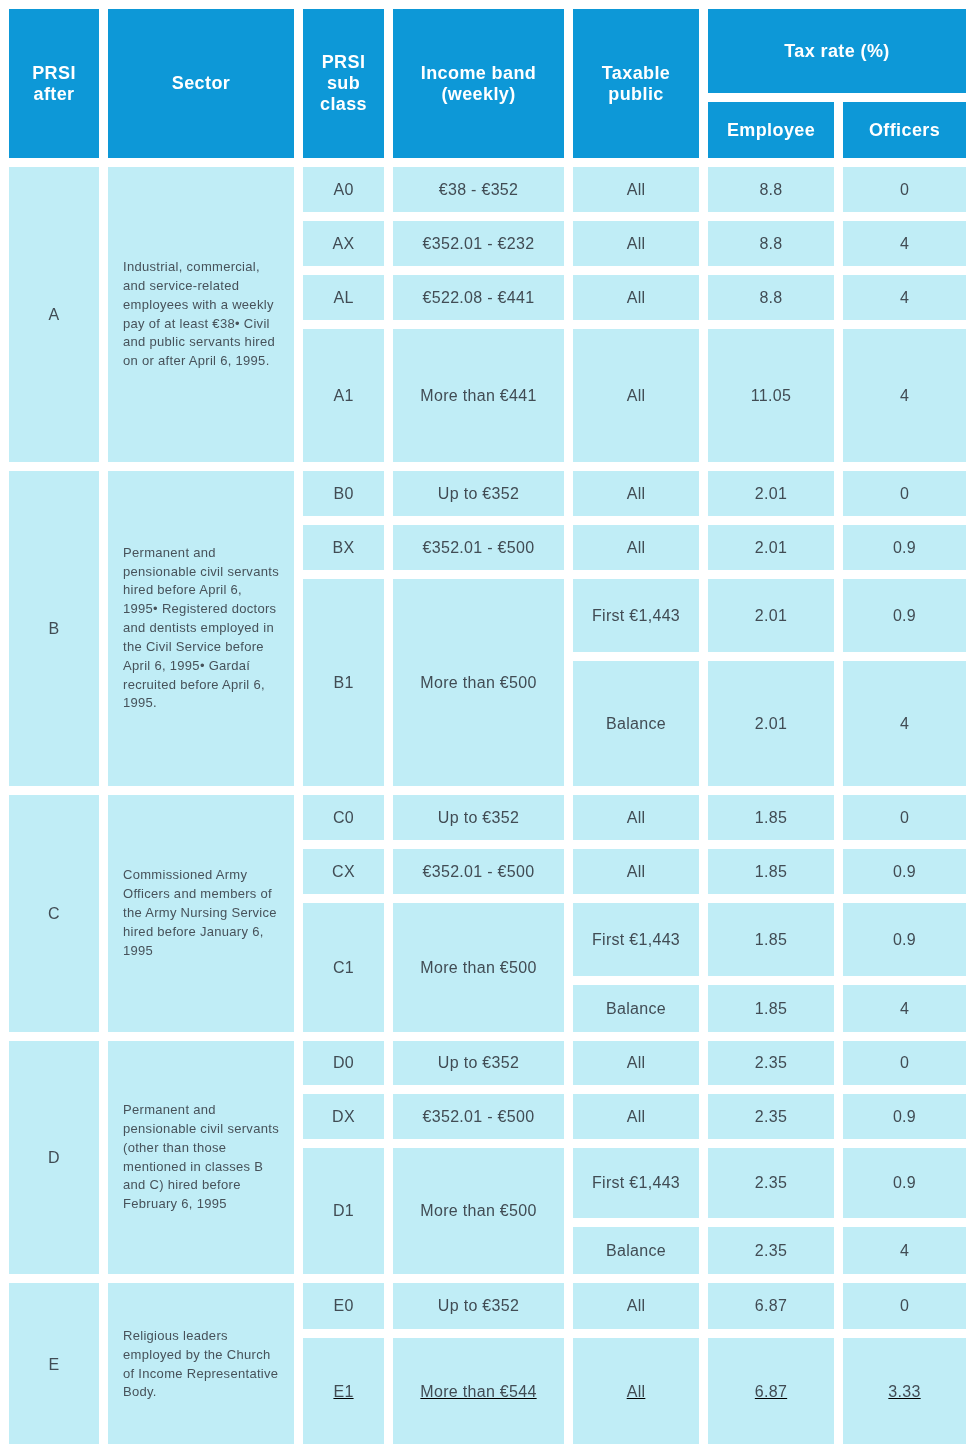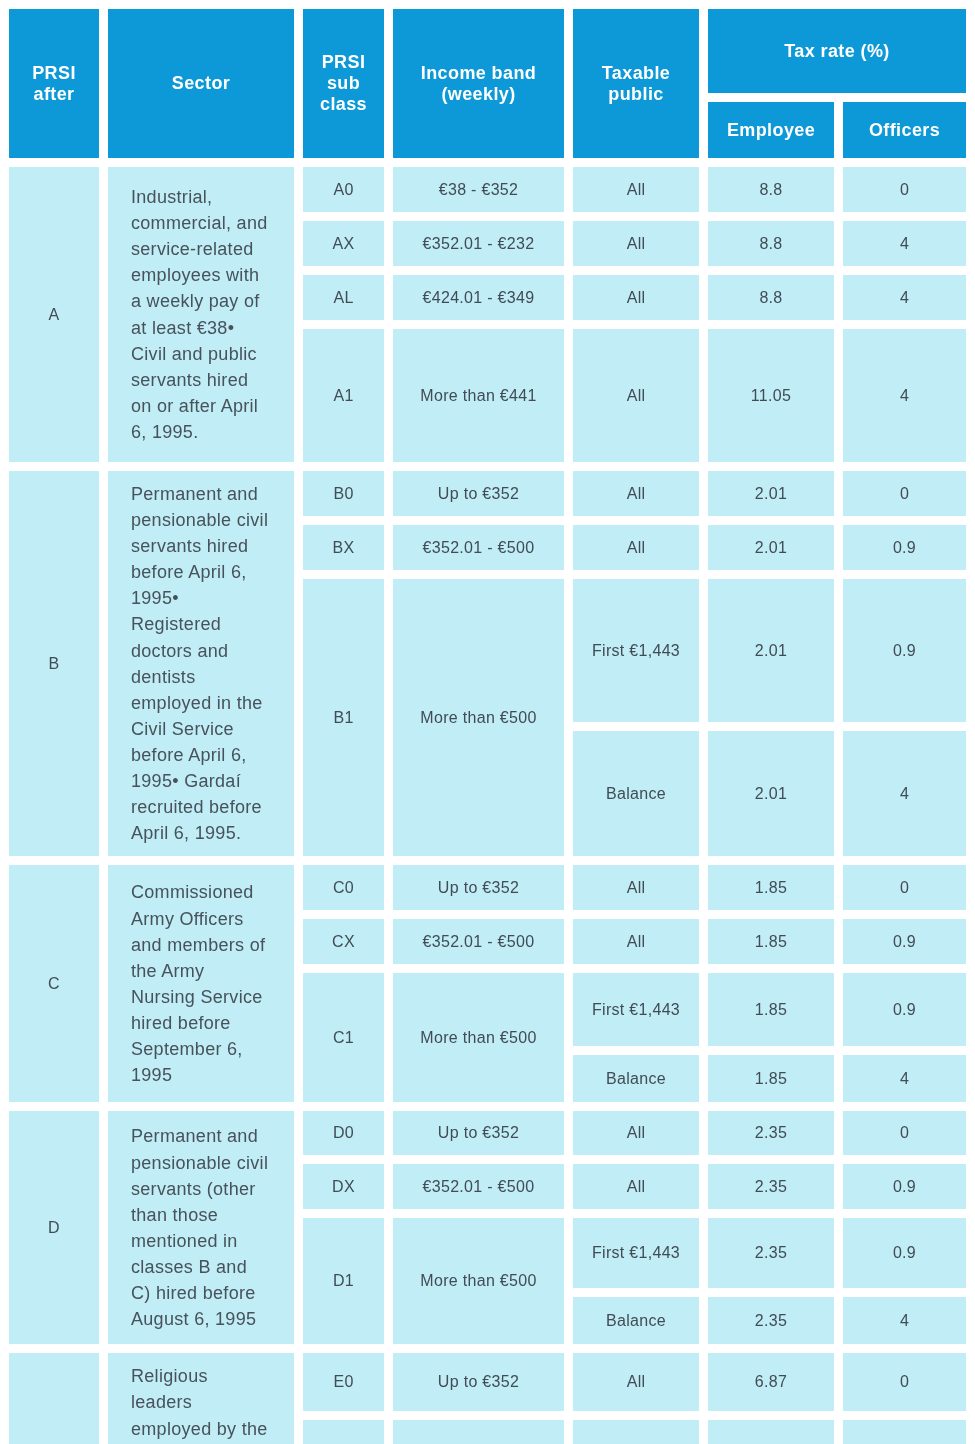--- a/index.html
+++ b/index.html
@@ -1,21 +1,21 @@
 <!DOCTYPE html>
 <html><head>
 <meta charset="utf-8">
 <style>
   html,body{margin:0;padding:0;background:#ffffff;}
   body{font-family:"Liberation Sans","DejaVu Sans",sans-serif;width:975px;}
   table{border-collapse:separate;border-spacing:9px;table-layout:fixed;width:975px;margin:0;}
   th,td{background:#c0edf6;color:#414c54;text-align:center;vertical-align:middle;
         font-size:16px;font-weight:400;padding:2px 4px;letter-spacing:.3px;box-sizing:border-box;}
   thead th{background:#0d98d7;color:#ffffff;font-size:18px;font-weight:700;letter-spacing:.4px;padding:4px 6px;}
-  td.sector{text-align:left;padding:10px 23px;font-size:18px;line-height:1.45;color:#47525a;}
+  td.sector{text-align:left;padding:10px 15px;font-size:13px;line-height:1.45;color:#47525a;}
   
   tr.h1{height:84px;} tr.h2{height:56px;}
   tr.r45{height:45px;} tr.r44{height:44px;} tr.r46{height:46px;} tr.r47{height:47px;}
   tr.r70{height:70px;} tr.r73{height:73px;} tr.r86{height:108px;text-decoration:underline;}
   tr.r125{height:125px;} tr.r133{height:133px;}
 </style>
 </head>
 <body>
 
 <table>
@@ -55,21 +55,21 @@
     </tr>
     <tr class="r45">
       <td>AX</td>
       <td>€352.01 - €232</td>
       <td>All</td>
       <td>8.8</td>
       <td>4</td>
     </tr>
     <tr class="r45">
       <td>AL</td>
-      <td>€424.01 - €349</td>
+      <td>€522.08 - €441</td>
       <td>All</td>
       <td>8.8</td>
       <td>4</td>
     </tr>
     <tr class="r133">
       <td>A1</td>
       <td>More than €441</td>
       <td>All</td>
       <td>11.05</td>
       <td>4</td>
@@ -99,21 +99,21 @@
       <td>0.9</td>
     </tr>
     <tr class="r125">
       <td>Balance</td>
       <td>2.01</td>
       <td>4</td>
     </tr>
 
     <tr class="r45">
       <td rowspan="4">C</td>
-      <td rowspan="4" class="sector">Commissioned Army Officers and members of the Army Nursing Service hired before September 6, 1995</td>
+      <td rowspan="4" class="sector">Commissioned Army Officers and members of the Army Nursing Service hired before January 6, 1995</td>
       <td>C0</td>
       <td>Up to €352</td>
       <td>All</td>
       <td>1.85</td>
       <td>0</td>
     </tr>
     <tr class="r45">
       <td>CX</td>
       <td>€352.01 - €500</td>
       <td>All</td>
@@ -128,21 +128,21 @@
       <td>0.9</td>
     </tr>
     <tr class="r47">
       <td>Balance</td>
       <td>1.85</td>
       <td>4</td>
     </tr>
 
     <tr class="r44">
       <td rowspan="4">D</td>
-      <td rowspan="4" class="sector">Permanent and pensionable civil servants (other than those mentioned in classes B and C) hired before August 6, 1995</td>
+      <td rowspan="4" class="sector">Permanent and pensionable civil servants (other than those mentioned in classes B and C) hired before February 6, 1995</td>
       <td>D0</td>
       <td>Up to €352</td>
       <td>All</td>
       <td>2.35</td>
       <td>0</td>
     </tr>
     <tr class="r45">
       <td>DX</td>
       <td>€352.01 - €500</td>
       <td>All</td>

